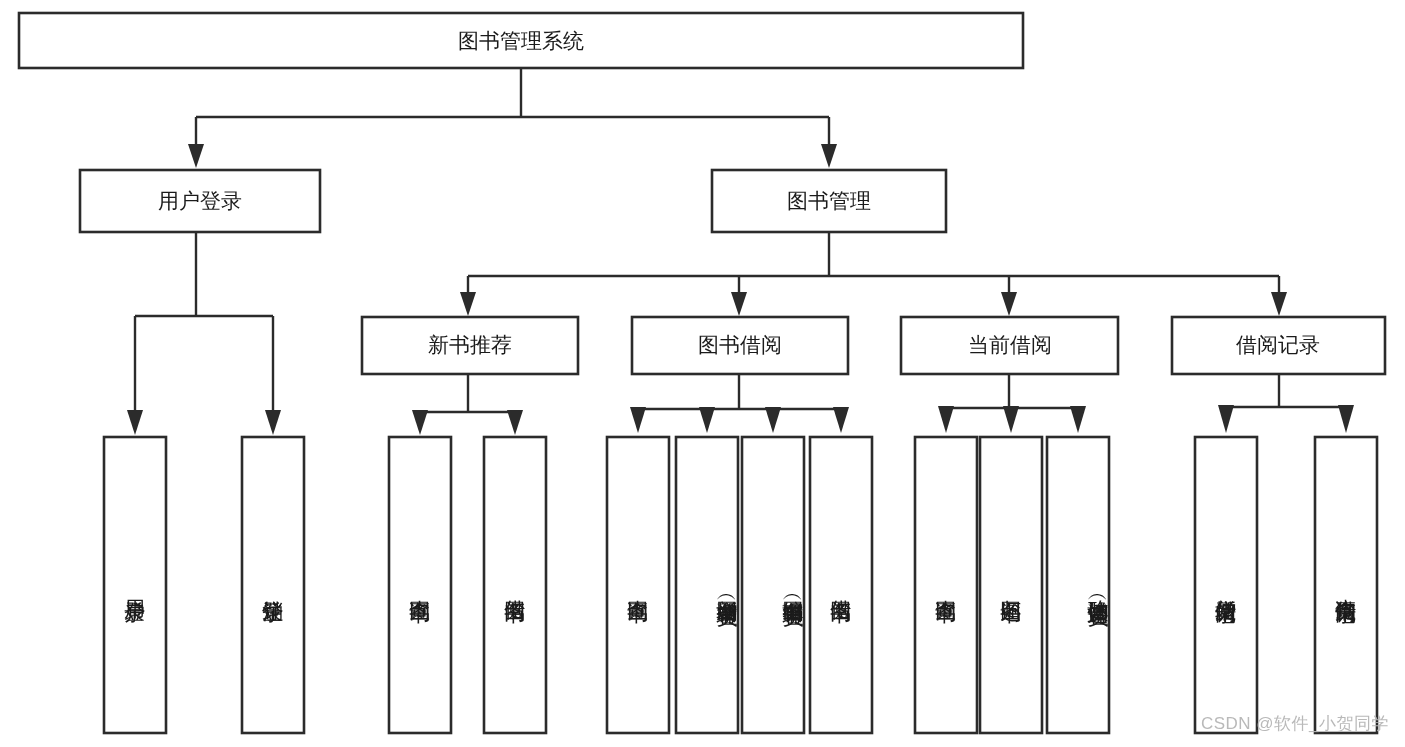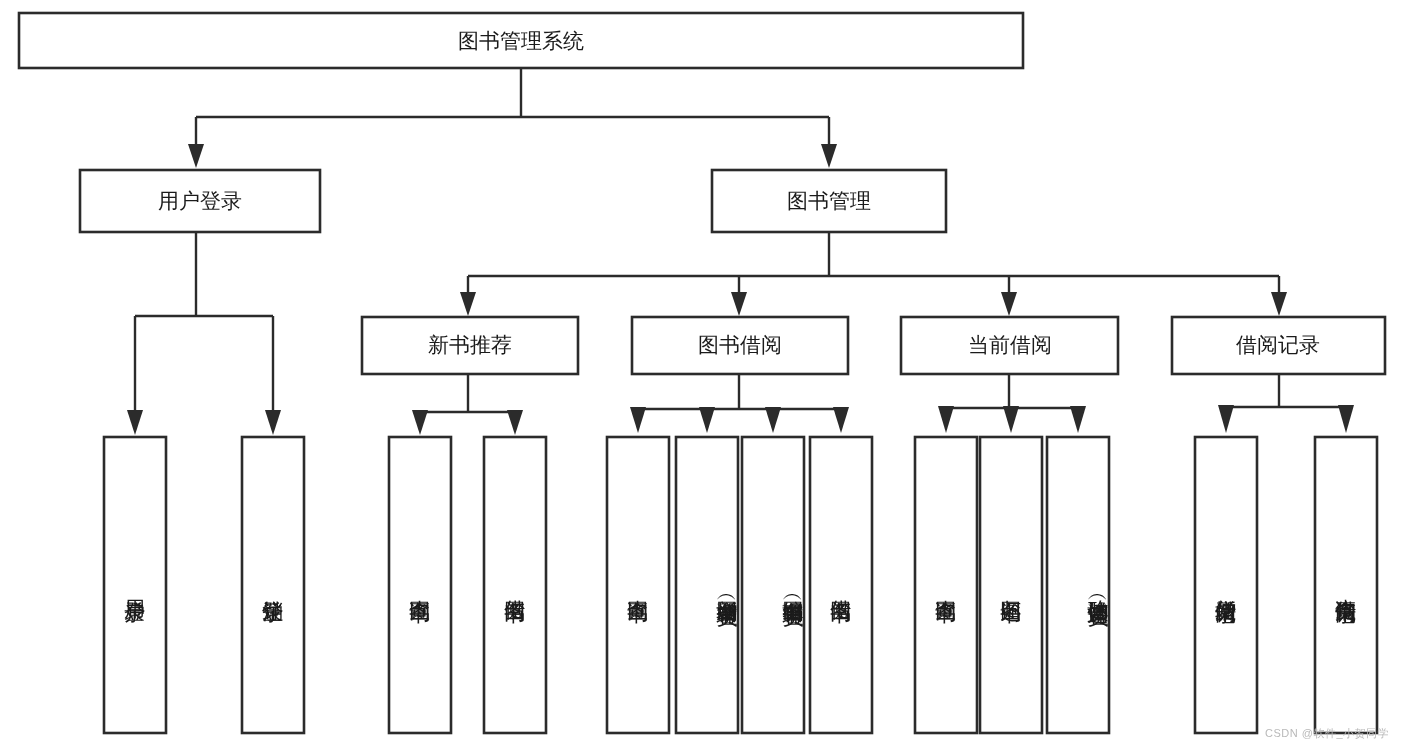--- a/index.html
+++ b/index.html
@@ -57,23 +57,23 @@
     line-height: 1.02;
     color: #1b1b1b;
     letter-spacing: 1px;
     text-align: center;
     white-space: nowrap;
     pointer-events: none;
   }
   .watermark {
     position: absolute;
     right: 16px;
-    bottom: 6px;
-    font-family: "Liberation Sans", "DejaVu Sans", sans-serif;
-    font-size: 11px;
+    bottom: 12px;
+    font-family: "Liberation Sans", "DejaVu Sans", sans-serif;
+    font-size: 17px;
     color: #b9b9b9;
     letter-spacing: 0.5px;
     white-space: nowrap;
   }
 </style>
 </head>
 <body>
 
 <div id="diagram-root">
 

